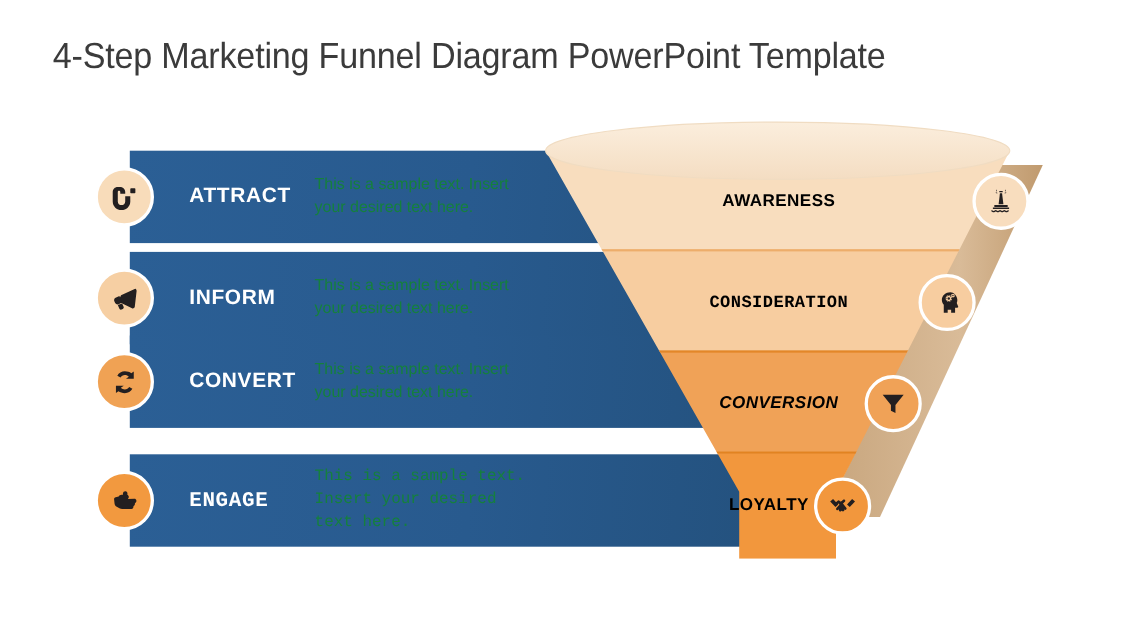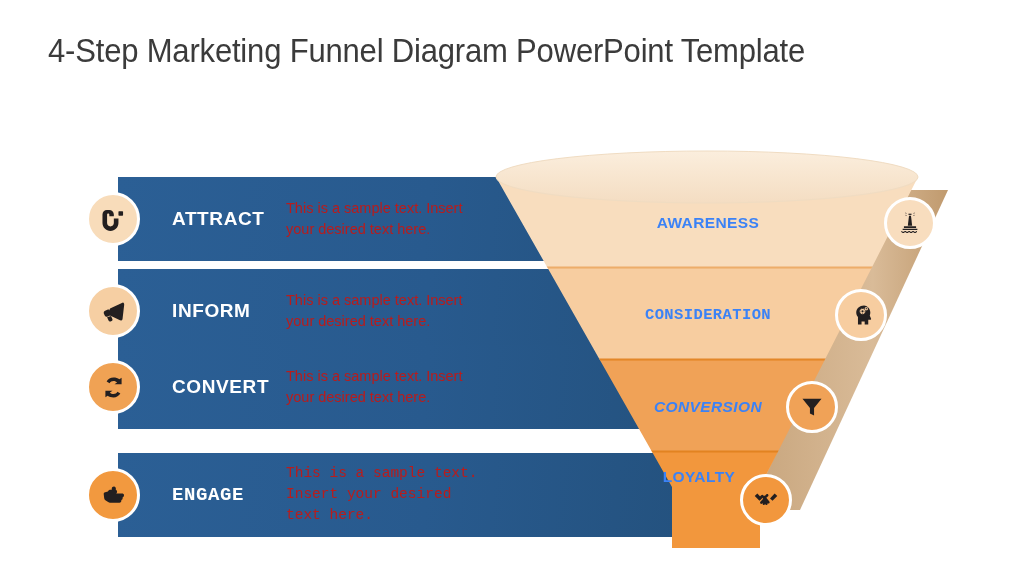--- a/index.html
+++ b/index.html
@@ -31,21 +31,20 @@
     transform-origin: left center;
   }
 
   
   #diagram-stage {
     position: absolute;
     left: 0;
     top: 0;
     width: 1024px;
     height: 528px;
-    margin-top: 40px;
   }
 
   
   #steps-column {
     position: absolute;
     left: 0;
     top: 0;
     width: 1024px;
     height: 576px;
   }
@@ -75,21 +74,21 @@
     white-space: nowrap;
   }
   .step-desc {
     position: absolute;
     left: 168px;
     top: 50%;
     transform: translateY(-50%);
     width: 195px;
     font-size: 14.5px;
     line-height: 1.45;
-    color: #b91c1c;
+    color: #15803d;
   }
 
   
   .step-icon {
     position: absolute;
     left: -32px;
     top: 50%;
     transform: translateY(-50%);
     width: 54px;
     height: 54px;
@@ -110,21 +109,21 @@
     top: 0;
     width: 1024px;
     height: 576px;
     z-index: 3;
     pointer-events: none;
   }
   .funnel-band-label {
     position: absolute;
     font-size: 15.5px;
     font-weight: bold;
-    color: #3b82f6;
+    color: #000000;
     letter-spacing: 0.4px;
     white-space: nowrap;
     transform: translate(-50%, -50%);
     z-index: 6;
   }
   .funnel-icon {
     position: absolute;
     width: 52px;
     height: 52px;
     border-radius: 50%;
@@ -229,21 +228,21 @@
 
       <ellipse cx="707" cy="137" rx="211" ry="26" fill="url(#rimGrad)"></ellipse>
       <ellipse cx="707" cy="137" rx="211" ry="26" fill="none" stroke="#f0dcc2" stroke-width="1"></ellipse>
     </svg>
   </div>
 
   <div>
     <div class="funnel-band-label" style="left:708px; top:183px;">AWARENESS</div>
     <div class="funnel-band-label" style="left:708px; top:275px;font-family:Liberation Mono, monospace;">CONSIDERATION</div>
     <div class="funnel-band-label" style="left:708px; top:367px;font-style:italic;">CONVERSION</div>
-    <div class="funnel-band-label" style="left:699px; top:437px;">LOYALTY</div>
+    <div class="funnel-band-label" style="left:699px; top:460px;">LOYALTY</div>
 
     <div class="funnel-icon" style="left:910px; top:183px; background:#f8ddbe;">
       <svg viewBox="0 0 24 24" fill="#231f20">
         <path d="M10.6 3.4h2.8v1.1h-2.8z"></path>
         <path d="M11.1 5.2h1.8l1.1 9.3h-4z"></path>
         <path d="M8 1.8l.8 1.6-.7.4zM16 1.8l-.8 1.6.7.4zM7.2 4.3l1.7.5-.2.8zM16.8 4.3l-1.7.5.2.8z"></path>
         <path d="M6.4 15.1h11.2v1.6H6.4zM5.2 17.3h13.6v1.2H5.2z"></path>
         <path d="M4 19.4c.9 0 .9.7 1.8.7s.9-.7 1.8-.7.9.7 1.8.7.9-.7 1.8-.7.9.7 1.8.7.9-.7 1.8-.7.9.7 1.8.7.9-.7 1.8-.7v1.1c-.9 0-.9.7-1.8.7s-.9-.7-1.8-.7-.9.7-1.8.7-.9-.7-1.8-.7-.9.7-1.8.7-.9-.7-1.8-.7-.9.7-1.8.7-.9-.7-1.8-.7z"></path>
       </svg>
     </div>

